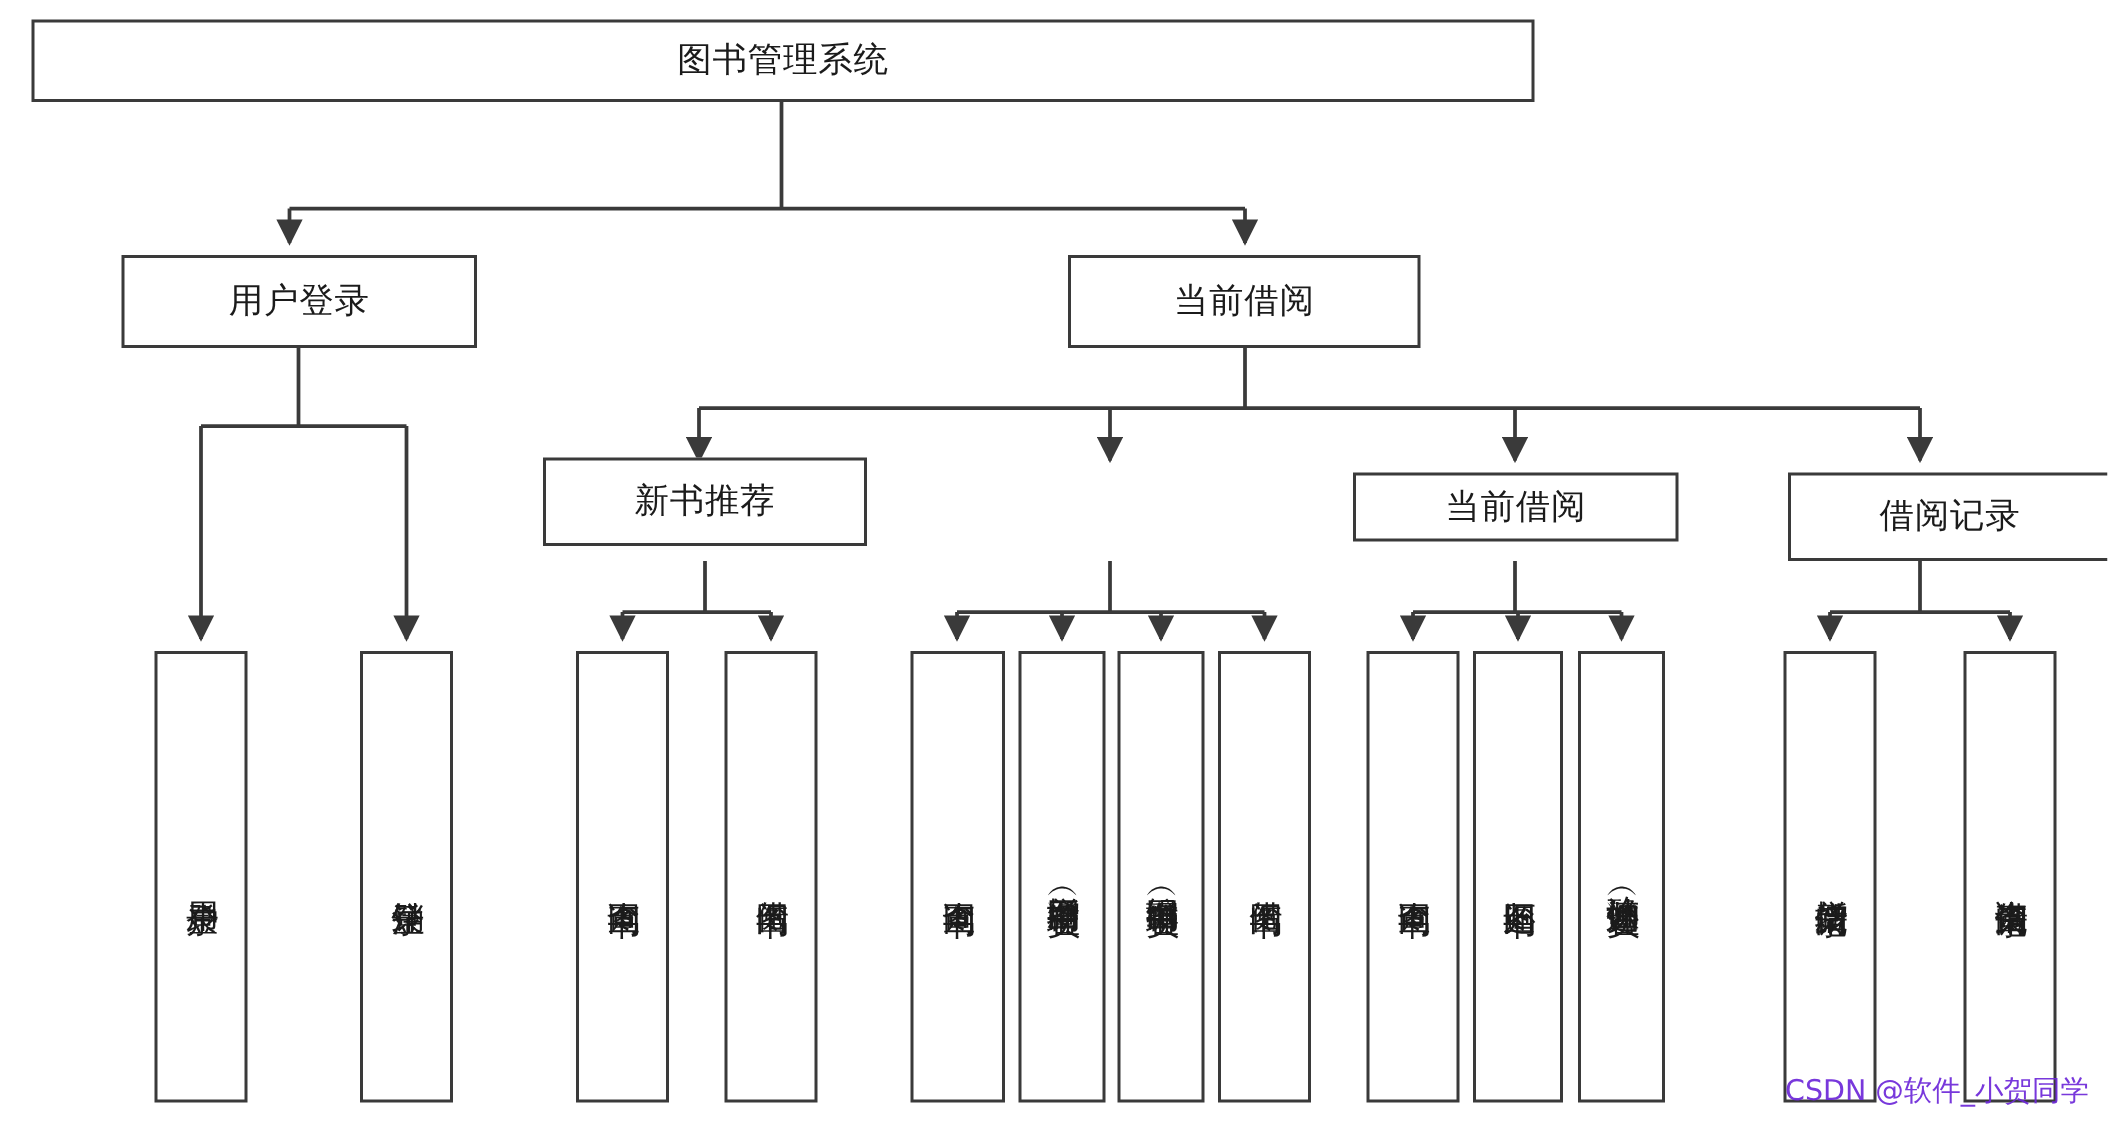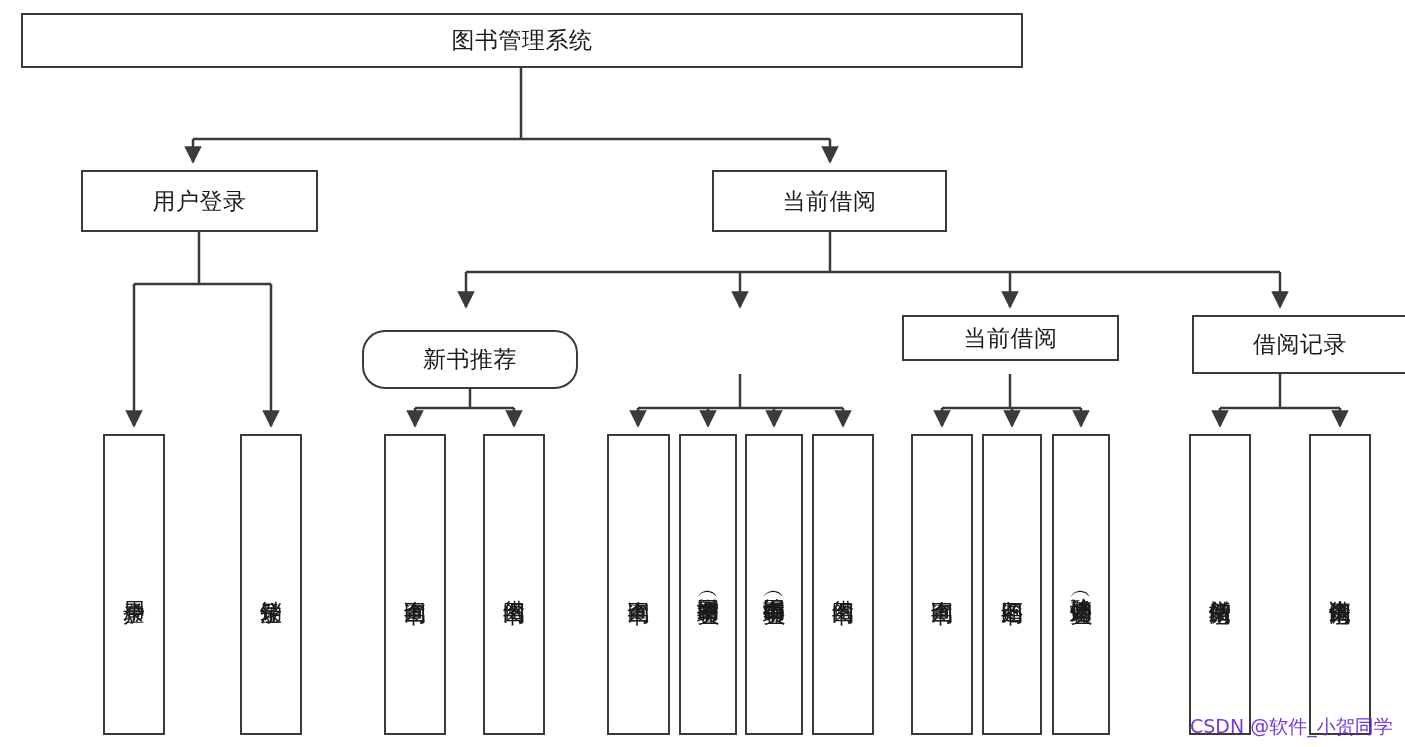--- a/index.html
+++ b/index.html
@@ -127,21 +127,21 @@
     <span class="node-label">图书管理系统</span>
   </div>
 
   <div class="node-box" id="node-l2-0" style="left: 81px; top: 170px; width: 237px; height: 62px;">
     <span class="node-label">用户登录</span>
   </div>
   <div class="node-box" id="node-l2-1" style="left: 712px; top: 170px; width: 235px; height: 62px;">
     <span class="node-label">当前借阅</span>
   </div>
 
-  <div class="node-box" id="node-l3-0" style="left: 362px; top: 330px; width: 216px; height: 59px; border-radius: 23px;">
+  <div class="node-box" id="node-l3-0" style="left: 362px; top: 305px; width: 216px; height: 59px;">
     <span class="node-label">新书推荐</span>
   </div>
   <div class="node-box" id="node-l3-2" style="left: 902px; top: 315px; width: 217px; height: 46px;">
     <span class="node-label">当前借阅</span>
   </div>
   <div class="node-box" id="node-l3-3" style="left: 1172px; top: 315px; width: 216px; height: 59px; margin-left: 20px;">
     <span class="node-label">借阅记录</span>
   </div>
 
   <div class="leaf-box" id="leaf-0" style="left: 103px; top: 434px; width: 62px; height: 301px;">

